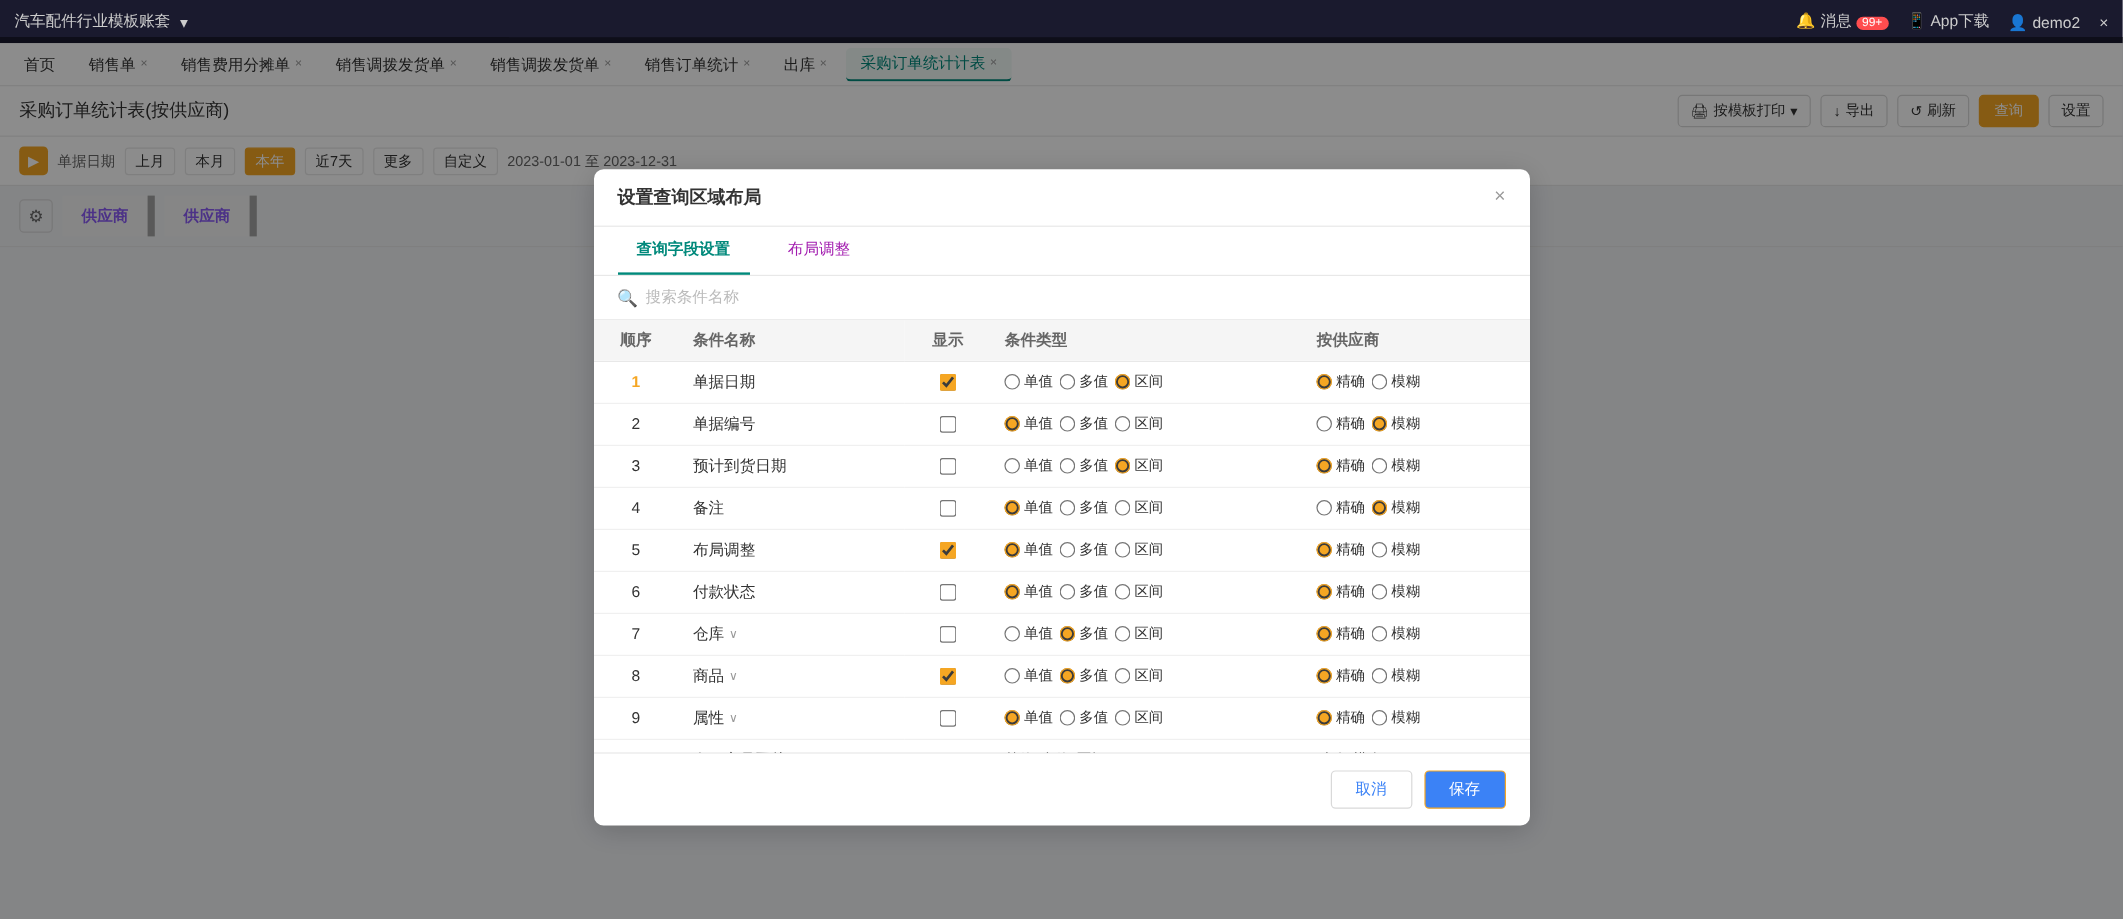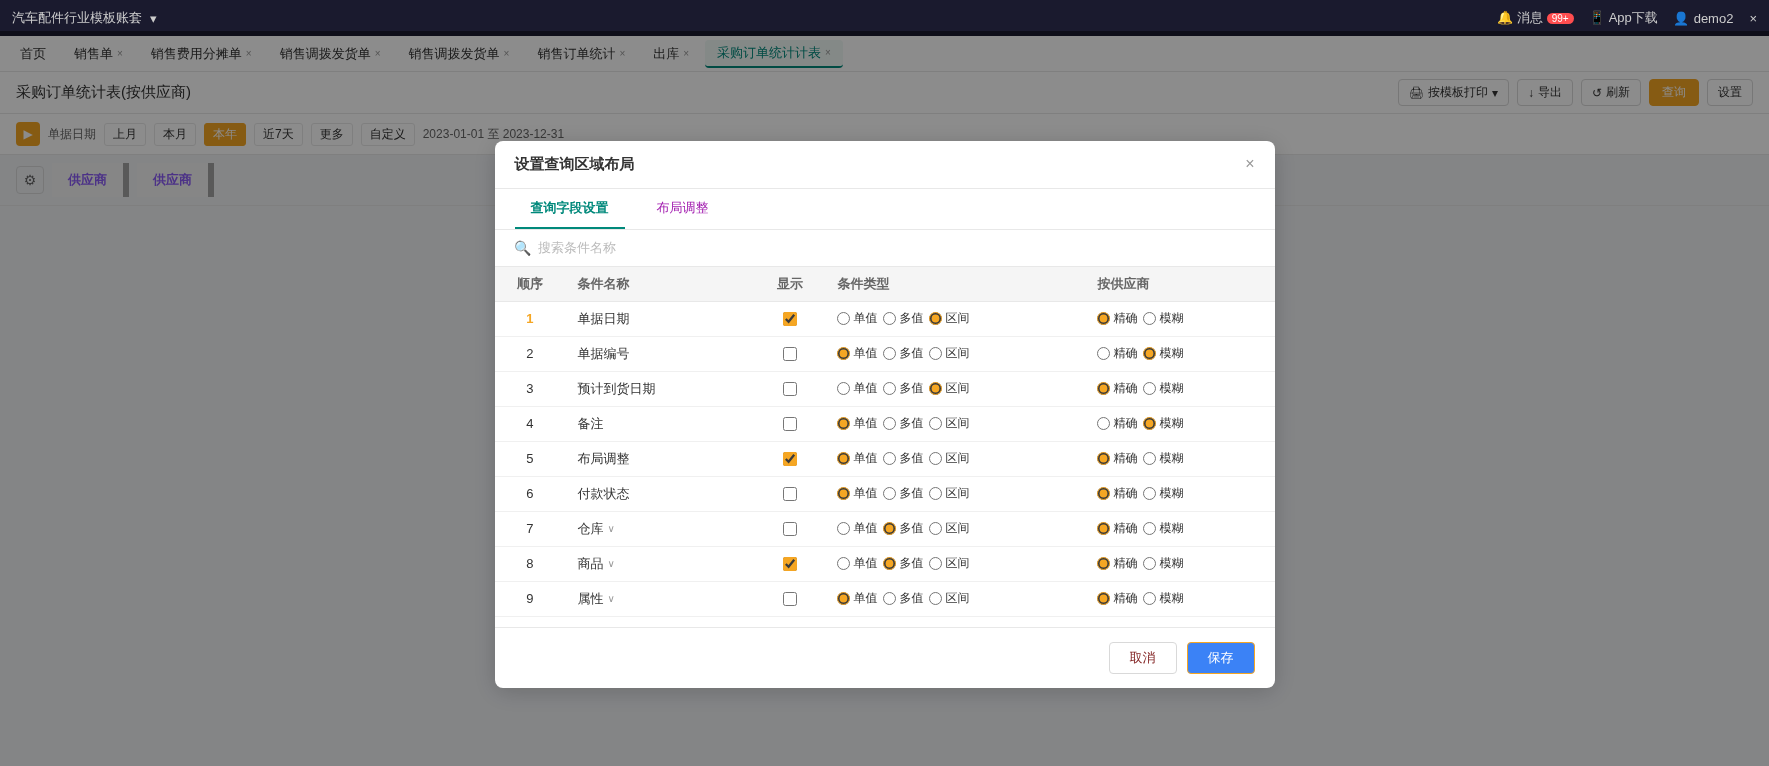--- a/index.html
+++ b/index.html
@@ -193,21 +193,21 @@
     .data-table::-webkit-scrollbar-thumb { background: #ccc; border-radius: 3px; }
 
     
     .dialog-footer {
       display: flex; justify-content: flex-end; gap: 10px;
       padding: 14px 20px;
       border-top: 1px solid #e8e8e8;
     }
     .btn-cancel {
       padding: 6px 20px; border: 1px solid #d9d9d9; border-radius: 4px;
-      background: white; cursor: pointer; font-size: 13px; color: #7f1d1d;
+      background: white; cursor: pointer; font-size: 13px; color: #3b82f6;
     }
     .btn-save {
       padding: 6px 20px; border: 1px solid #f5a623; border-radius: 4px;
       background: #3b82f6; cursor: pointer; font-size: 13px; color: white;
     }
 
     .condition-name { display: flex; align-items: center; gap: 4px; }
     .expand-arrow { font-size: 10px; color: #999; cursor: pointer; }
   </style>
 </head>

